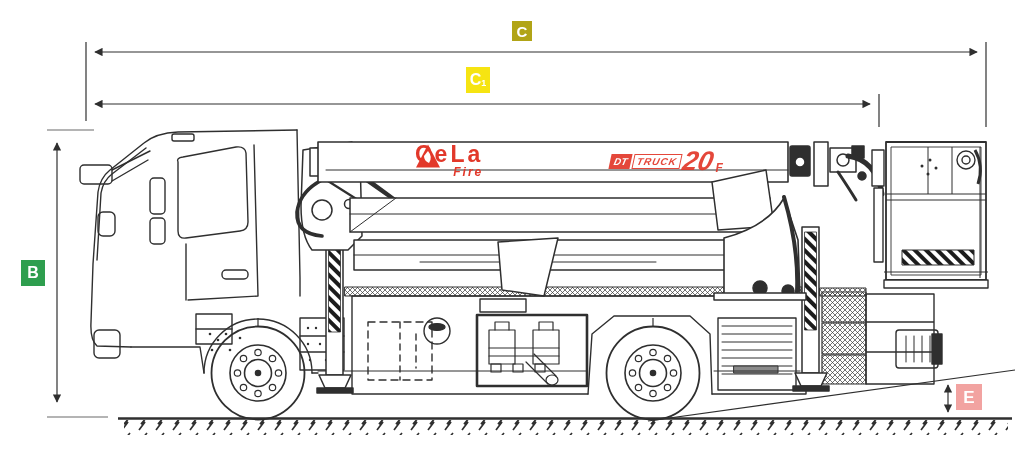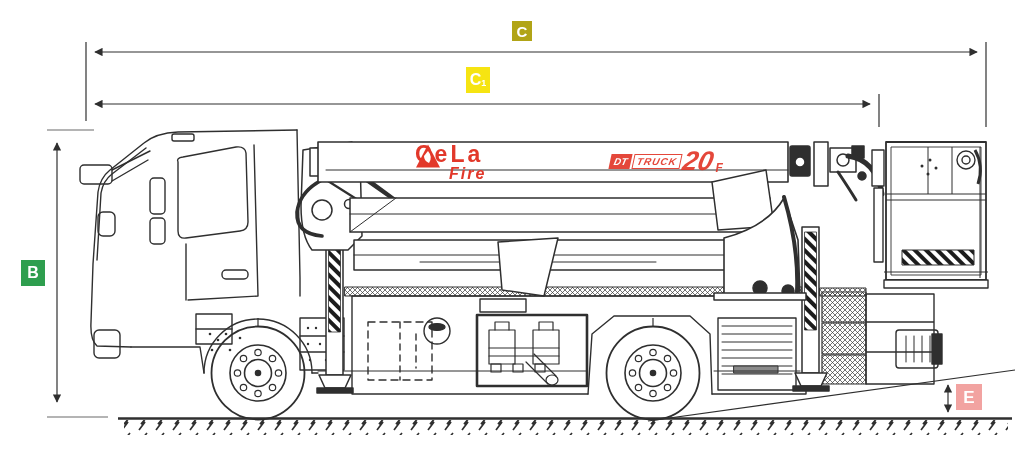--- a/index.html
+++ b/index.html
@@ -8,21 +8,21 @@
   #stage svg{position:absolute;left:0;top:0;}
   .dimlabel{position:absolute;display:flex;align-items:center;justify-content:center;
             color:#fff;font-weight:bold;line-height:1;}
   .dimlabel sub{font-size:9px;margin-top:7px;}
   #label-c {left:512px;top:21px;width:20px;height:20px;background:#b1a416;font-size:15px;}
   #label-c1{left:466px;top:67px;width:24px;height:26px;background:#f6e412;font-size:16px;}
   #label-b {left:21px;top:260px;width:24px;height:26px;background:#2e9e4e;font-size:16px;}
   #label-e {left:956px;top:384px;width:26px;height:26px;background:#f2a3a1;font-size:17px;}
   #cela-logo{position:absolute;left:415px;top:143px;display:flex;align-items:flex-start;gap:3px;}
   #cela-logo .brand{color:#e2382a;font-weight:800;font-size:23px;letter-spacing:3px;line-height:1;}
-  #cela-logo .sub{color:#e2382a;font-weight:800;font-style:italic;font-size:16px;
+  #cela-logo .sub{color:#e2382a;font-weight:800;font-style:italic;font-size:12px;
                   letter-spacing:2px;text-align:right;display:block;margin-top:0px;margin-left:34px;line-height:1;}
   #model-logo{position:absolute;left:610px;top:148px;display:flex;align-items:center;gap:2px;
               font-style:italic;opacity:.92;}
   #model-logo .dt{background:#e2382a;color:#fff;font-size:10px;font-weight:800;
                   padding:2px 4px;transform:skewX(-12deg);}
   #model-logo .truck{color:#e2382a;border:1.5px solid #e2382a;font-size:10px;font-weight:800;
                      padding:1px 3px;letter-spacing:1px;transform:skewX(-12deg);}
   #model-logo .num{color:#e2382a;font-size:27px;font-weight:800;transform:skewX(-12deg);line-height:1;}
   #model-logo .suffix{color:#e2382a;font-size:12px;font-weight:800;align-self:flex-end;}
 </style>

